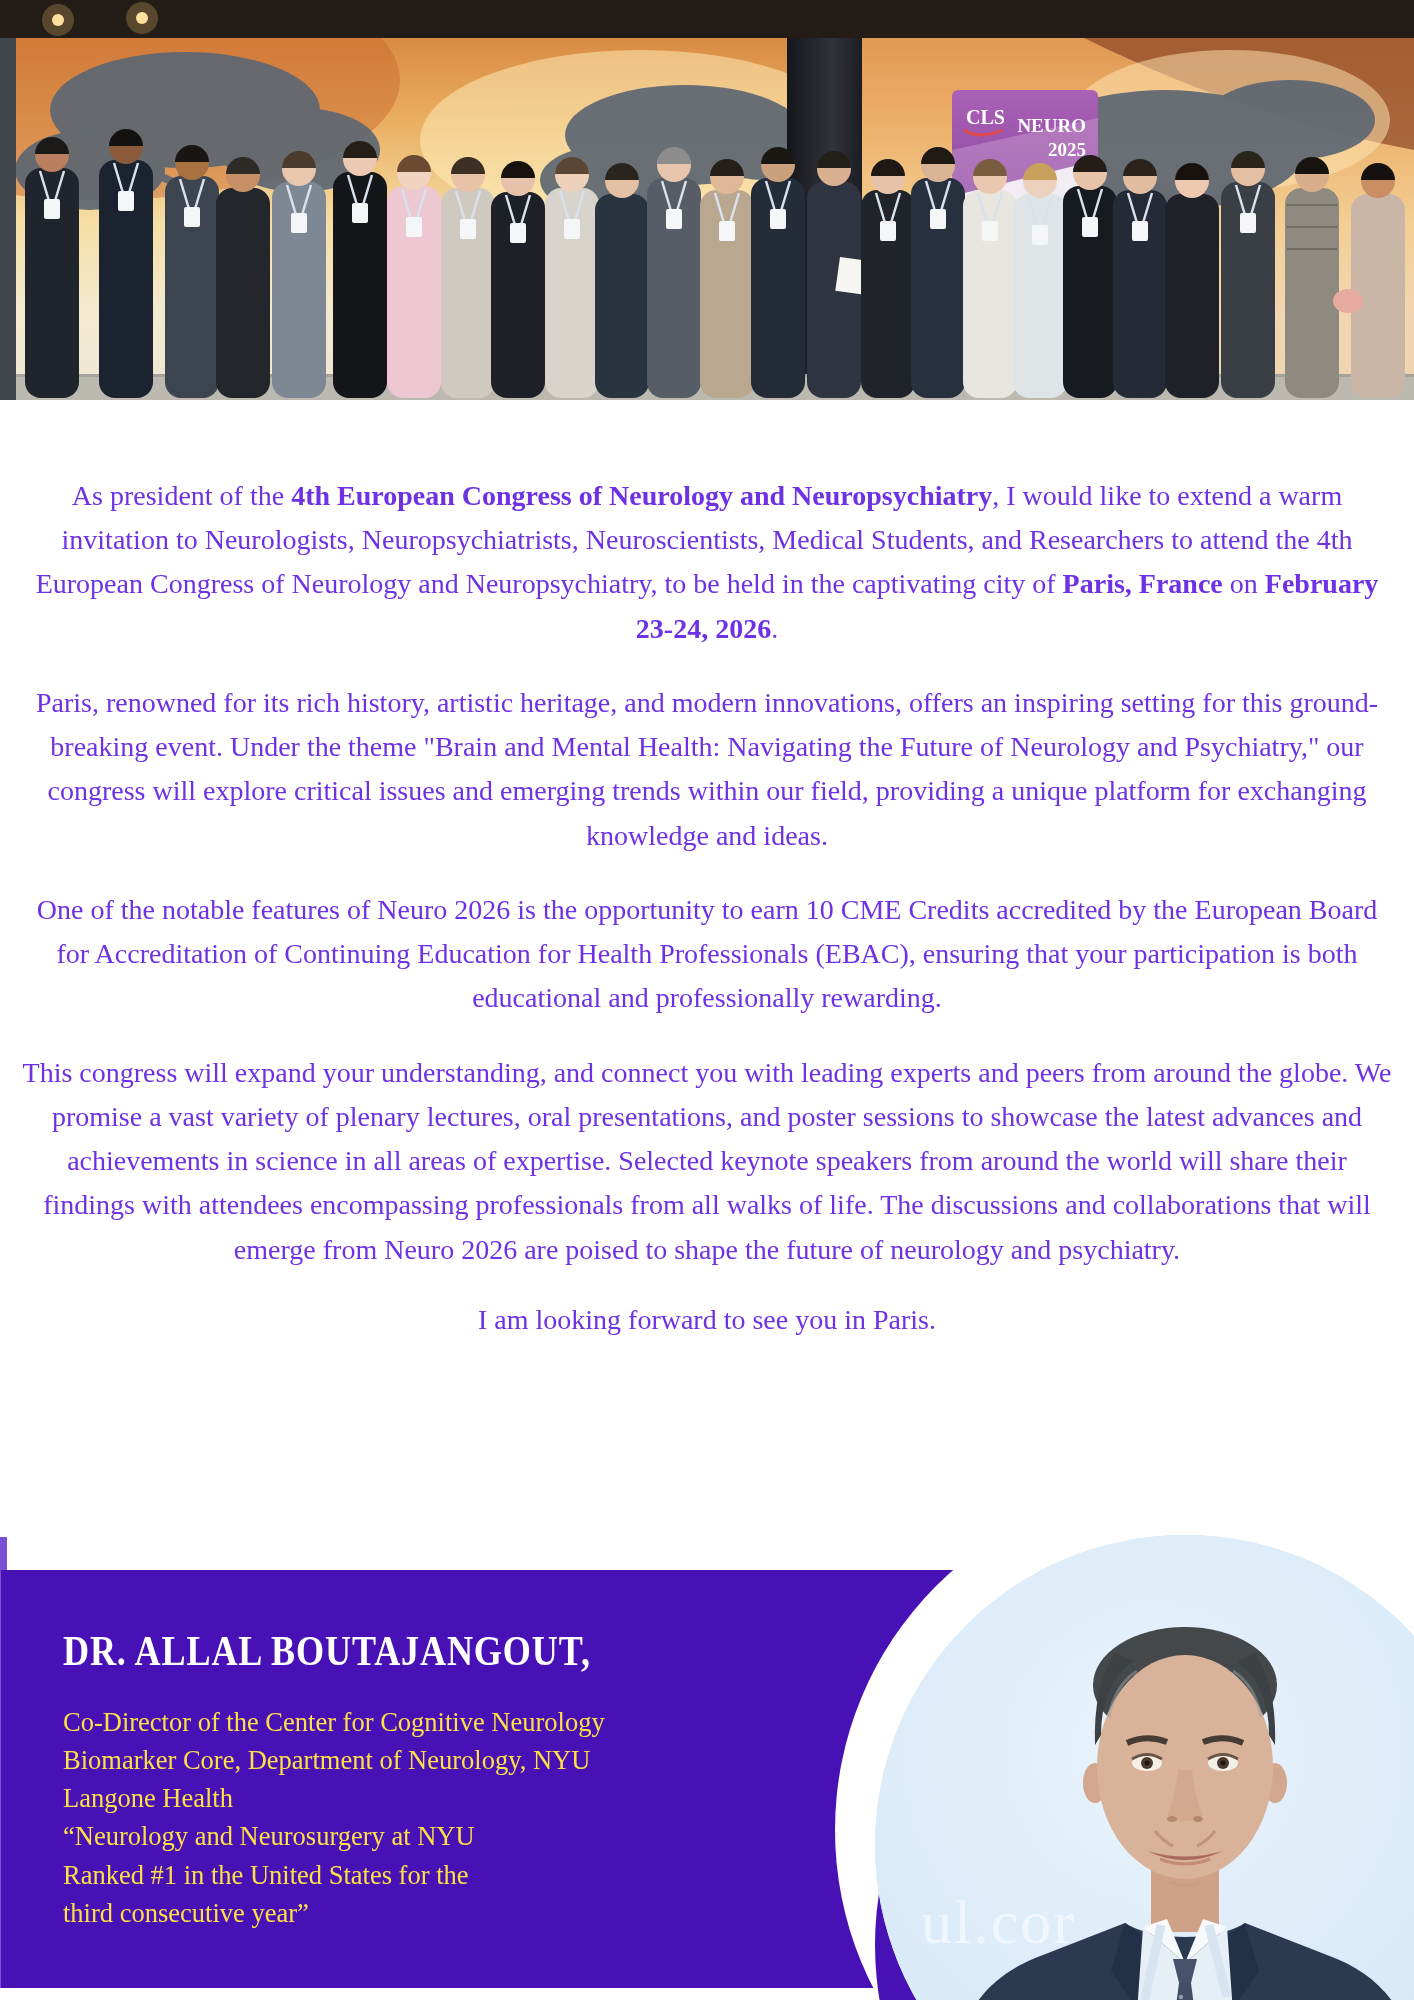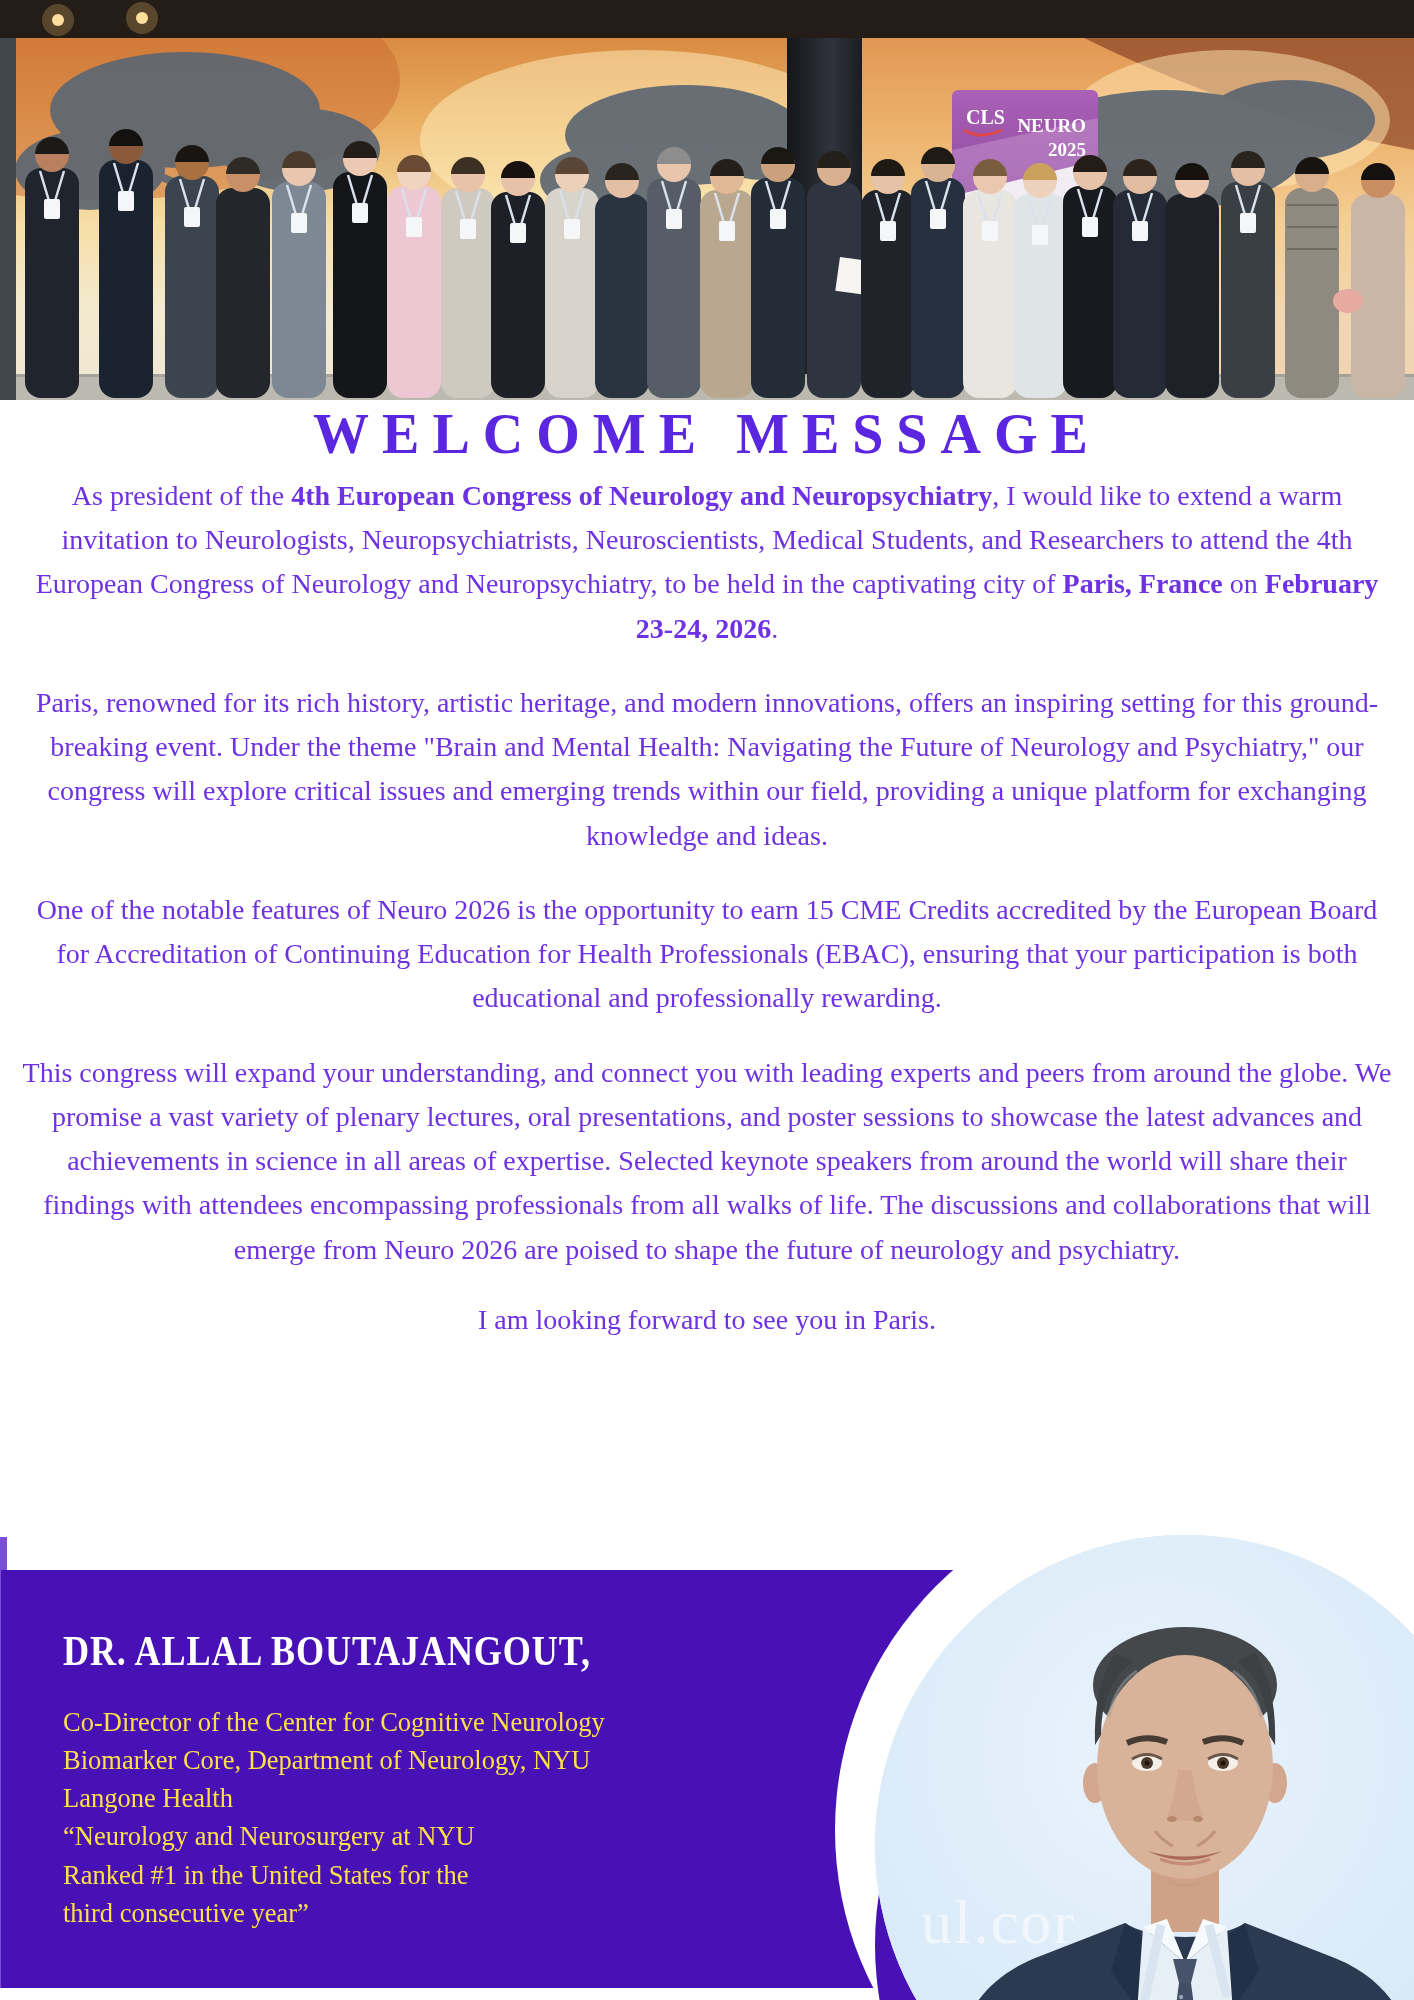--- a/index.html
+++ b/index.html
@@ -278,26 +278,25 @@
           <g>
             <rect x="1351" y="194" width="54" height="204" rx="16" fill="#c9b6a6"></rect>
             <circle cx="1378" cy="181" r="17" fill="#c98e62"></circle>
             <path d="M 1361 180 A 17 17 0 0 1 1395 180 Z" fill="#141110"></path>
             <ellipse cx="1348" cy="301" rx="15" ry="12" fill="#e6aaa0"></ellipse>
           </g>
         </g>
     </svg>
   </div>
 
-  <div class="title">WELCOME MESSAGE</div>
 
   <div class="content">
     <p class="para"><span>As president of the </span><span class="bld">4th European Congress of Neurology and Neuropsychiatry</span><span>, I would like to extend a warm invitation to Neurologists, Neuropsychiatrists, Neuroscientists, Medical Students, and Researchers to attend the 4th European Congress of Neurology and Neuropsychiatry, to be held in the captivating city of </span><span class="bld">Paris, France</span><span> on </span><span class="bld">February 23-24, 2026</span><span>.</span></p>
     <p class="para">Paris, renowned for its rich history, artistic heritage, and modern innovations, offers an inspiring setting for this ground-breaking event. Under the theme "Brain and Mental Health: Navigating the Future of Neurology and Psychiatry," our congress will explore critical issues and emerging trends within our field, providing a unique platform for exchanging knowledge and ideas.</p>
-    <p class="para">One of the notable features of Neuro 2026 is the opportunity to earn 15 CME Credits accredited by the European Board for Accreditation of Continuing Education for Health Professionals (EBAC), ensuring that your participation is both educational and professionally rewarding.</p>
+    <p class="para">One of the notable features of Neuro 2026 is the opportunity to earn 10 CME Credits accredited by the European Board for Accreditation of Continuing Education for Health Professionals (EBAC), ensuring that your participation is both educational and professionally rewarding.</p>
     <p class="para tight">This congress will expand your understanding, and connect you with leading experts and peers from around the globe. We promise a vast variety of plenary lectures, oral presentations, and poster sessions to showcase the latest advances and achievements in science in all areas of expertise. Selected keynote speakers from around the world will share their findings with attendees encompassing professionals from all walks of life. The discussions and collaborations that will emerge from Neuro 2026 are poised to shape the future of neurology and psychiatry.</p>
     <p class="para closing">I am looking forward to see you in Paris.</p>
   </div>
 
   <div class="strip"></div>
   <div class="card">
     <div class="speaker-name">DR. ALLAL BOUTAJANGOUT,</div>
     <div class="speaker-bio">Co-Director of the Center for Cognitive Neurology
 Biomarker Core, Department of Neurology, NYU
 Langone Health</div>

